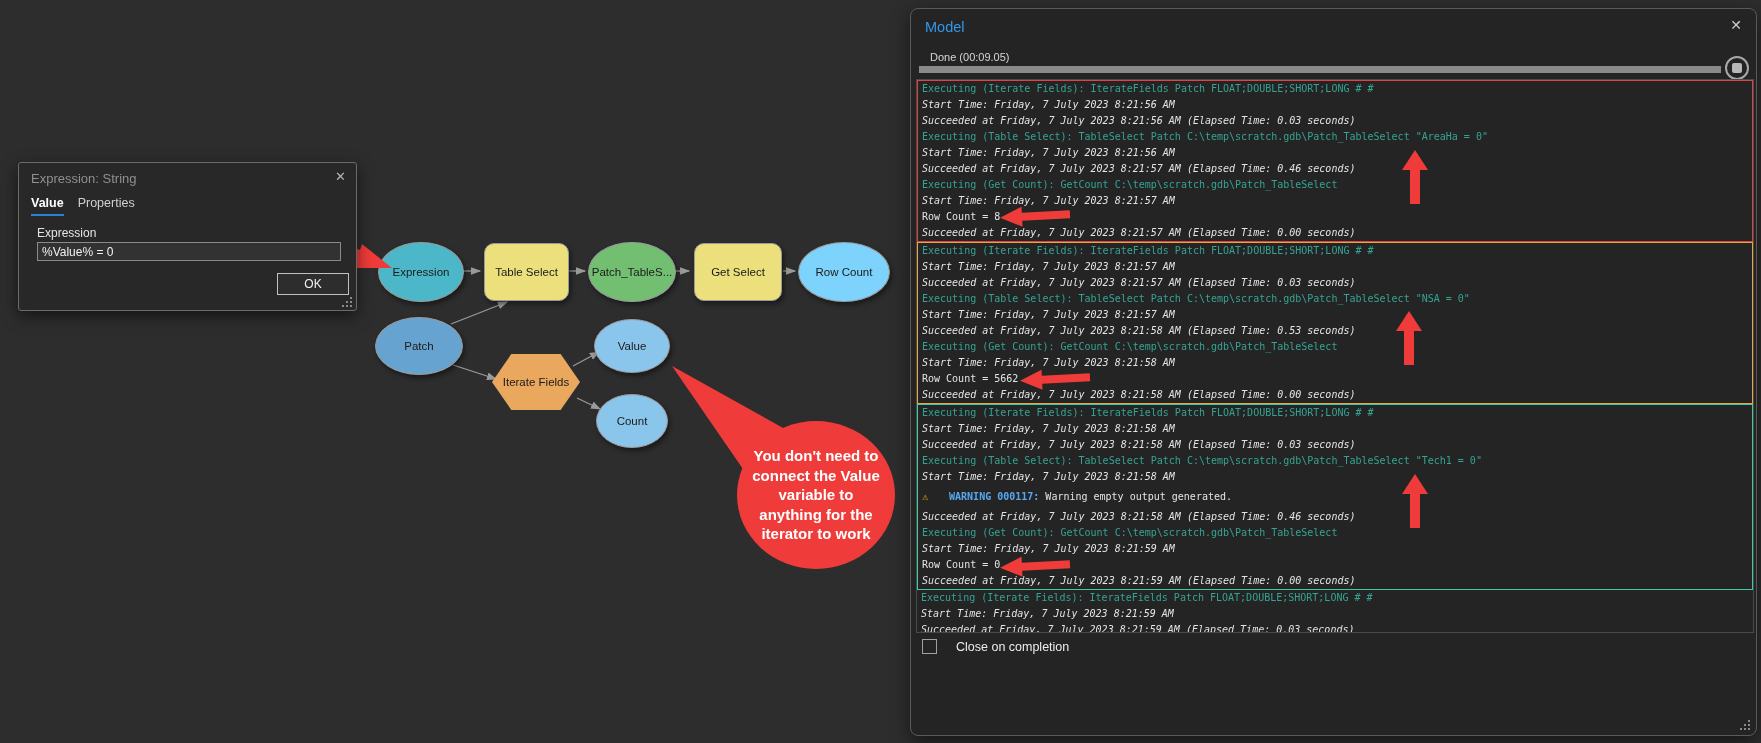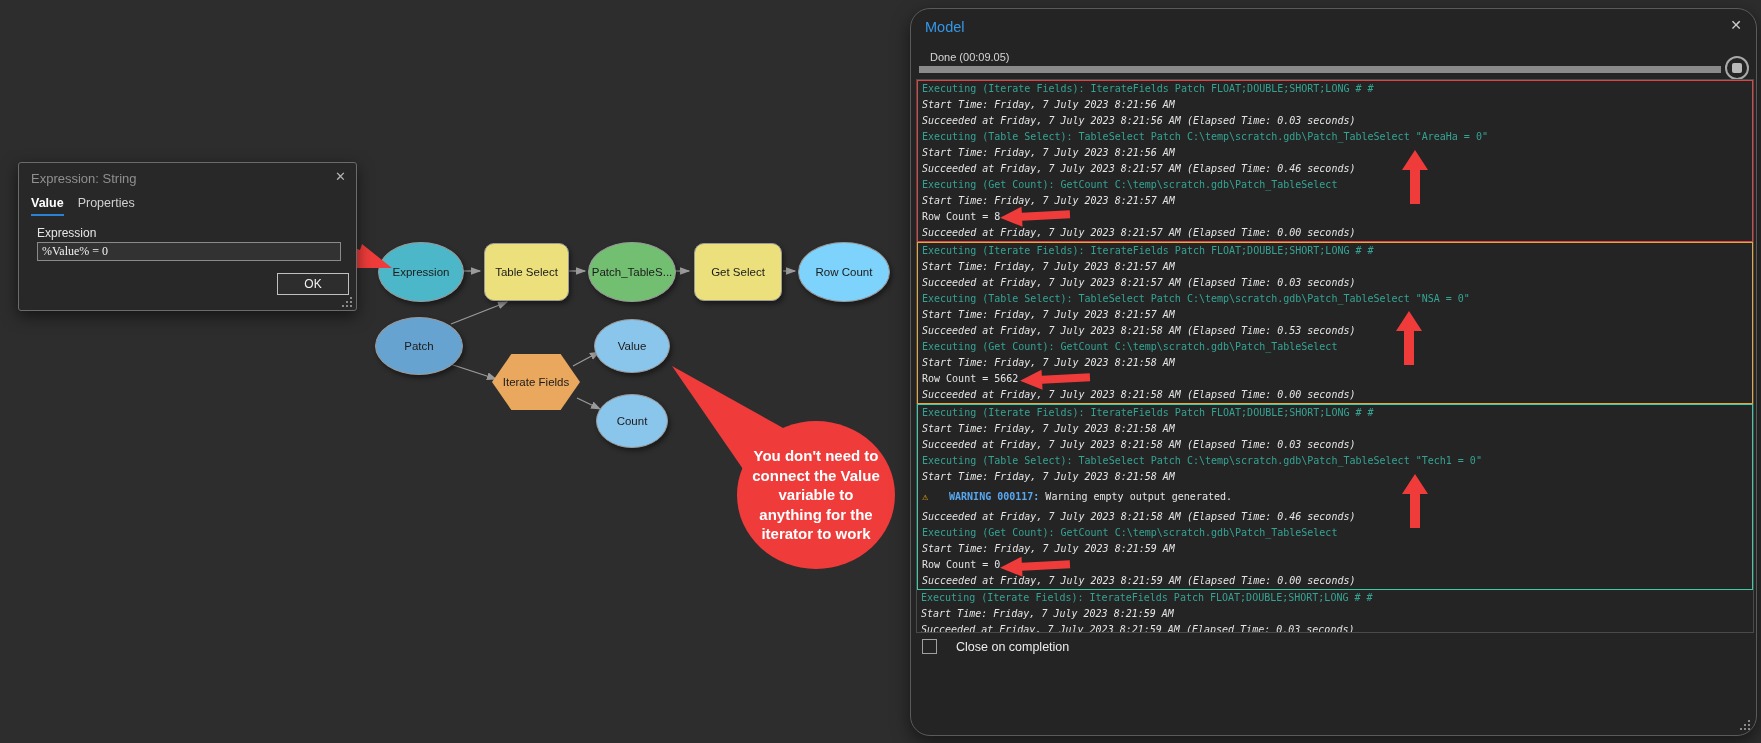--- a/index.html
+++ b/index.html
@@ -18,37 +18,37 @@
   .exp-dialog{position:absolute;left:18px;top:162px;width:337px;height:147px;background:#282829;
         border:1px solid #6b6b6b;border-radius:3px;box-shadow:0 5px 16px rgba(0,0,0,.55);}
   .exp-title{position:absolute;left:12px;top:8px;font-size:13px;color:#8f8f8f;}
   .exp-close{position:absolute;right:10px;top:6px;font-size:13px;color:#b5b5b5;cursor:pointer;}
   .exp-tabs{position:absolute;left:12px;top:33px;display:flex;gap:14px;font-size:12.5px;}
   .exp-tab{color:#d0d0d0;padding-bottom:4px;cursor:pointer;}
   .exp-tab.active{color:#ffffff;font-weight:bold;border-bottom:2px solid #2a82d8;}
   .exp-label{position:absolute;left:18px;top:63px;font-size:12px;color:#e5e5e5;}
   .exp-input{position:absolute;left:18px;top:79px;width:294px;height:15px;background:#323232;
         border:1px solid #8a8a8a;color:#f2f2f2;font-size:12px;
-        font-family:Liberation Serif, serif;padding:1px 4px;}
+        font-family:Liberation Sans, sans-serif;padding:1px 4px;}
   .ok-btn{position:absolute;left:258px;top:110px;width:70px;height:20px;background:#2d2d2e;
         border:1px solid #c0c0c0;color:#f2f2f2;font-size:12px;display:flex;align-items:center;
         justify-content:center;cursor:pointer;}
   .grip{position:absolute;width:10px;height:10px;}
   .grip i{position:absolute;width:2px;height:2px;background:#8a8a8a;}
   .grip i:nth-child(1){right:0;bottom:0}.grip i:nth-child(2){right:4px;bottom:0}
   .grip i:nth-child(3){right:0;bottom:4px}.grip i:nth-child(4){right:8px;bottom:0}
   .grip i:nth-child(5){right:0;bottom:8px}.grip i:nth-child(6){right:4px;bottom:4px}
   
   .bubble{position:absolute;left:737px;top:421px;width:158px;height:148px;border-radius:50%;
         display:flex;flex-direction:column;align-items:center;justify-content:center;
         color:#fff;font-size:15px;font-weight:600;line-height:19.5px;text-align:center;}
   .bubble-tail{position:absolute;left:660px;top:360px;pointer-events:none;}
   
   .model-dialog{position:absolute;left:910px;top:8px;width:845px;height:726px;background:#242425;
-        border:1px solid #5a5a5a;border-radius:20px;box-shadow:0 6px 18px rgba(0,0,0,.5);}
+        border:1px solid #5a5a5a;border-radius:8px;box-shadow:0 6px 18px rgba(0,0,0,.5);}
   .md-title{position:absolute;left:14px;top:10px;font-size:14.5px;color:#3398e8;}
   .md-close{position:absolute;right:14px;top:8px;font-size:14px;color:#cccccc;cursor:pointer;}
   .md-status{position:absolute;left:9px;top:42px;font-size:11px;color:#d6d6d6;padding-left:10px;}
   .md-progress{position:absolute;left:8px;top:57px;height:7px;background:#3c3c3c;width:802px;}
   .md-progress .fill{height:100%;background:#8a8a8a;}
   .stop-btn{position:absolute;right:7px;top:47px;width:20px;height:20px;border:2px solid #a8a8a8;
         border-radius:50%;cursor:pointer;}
   .stop-btn i{position:absolute;left:5px;top:5px;width:10px;height:10px;background:#b8b8b8;border-radius:2px;}
   .log{position:absolute;left:5px;top:70px;width:836px;height:552px;overflow:hidden;
         border:1px solid #4a4a4a;background:#242425;

